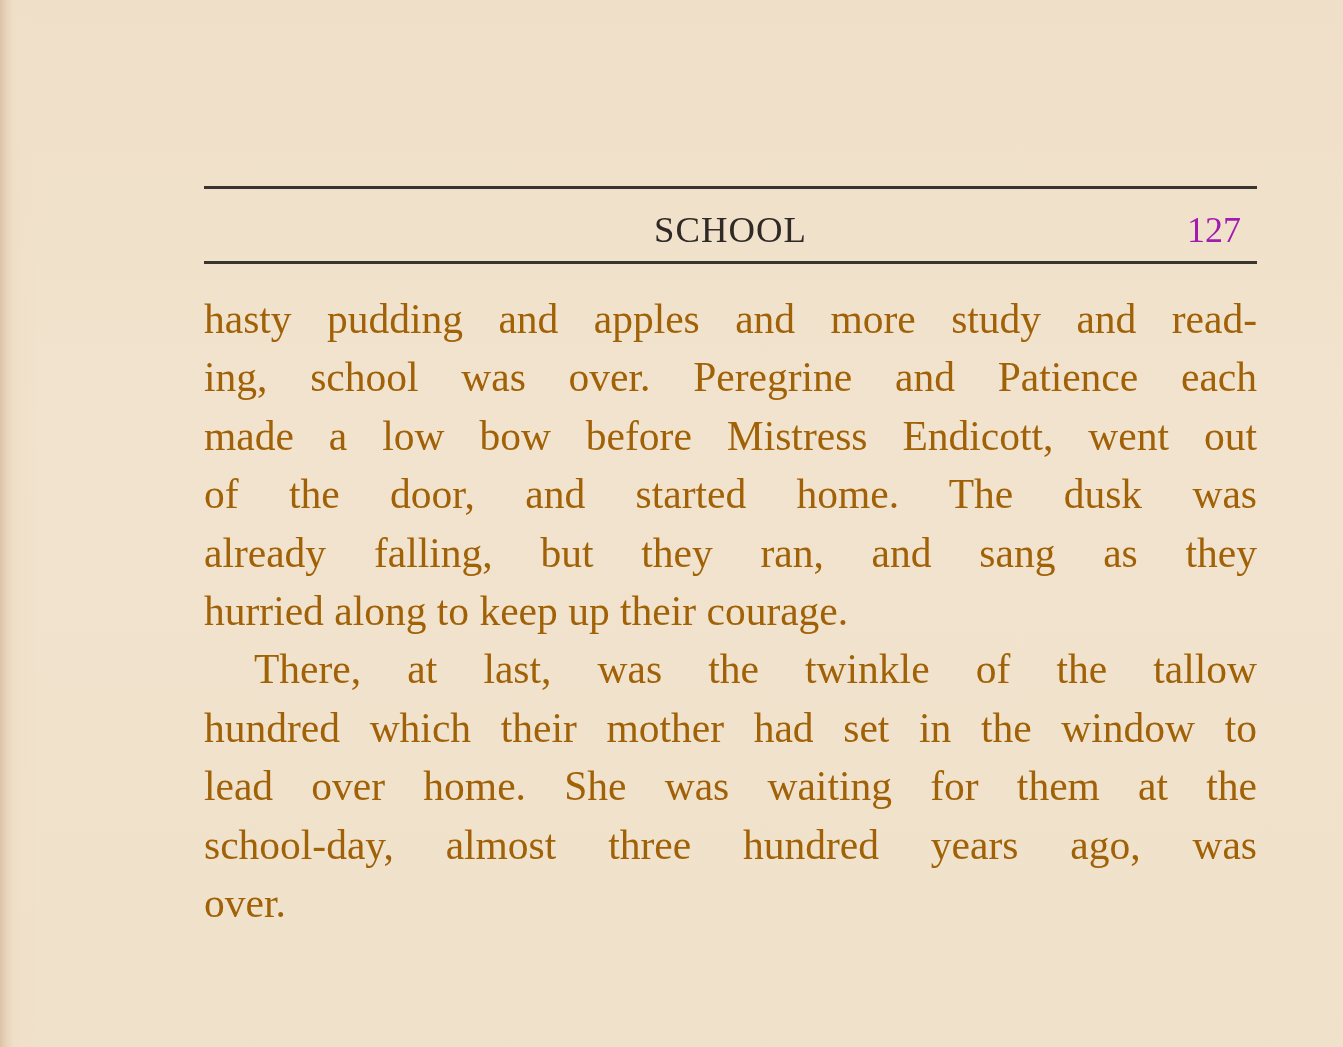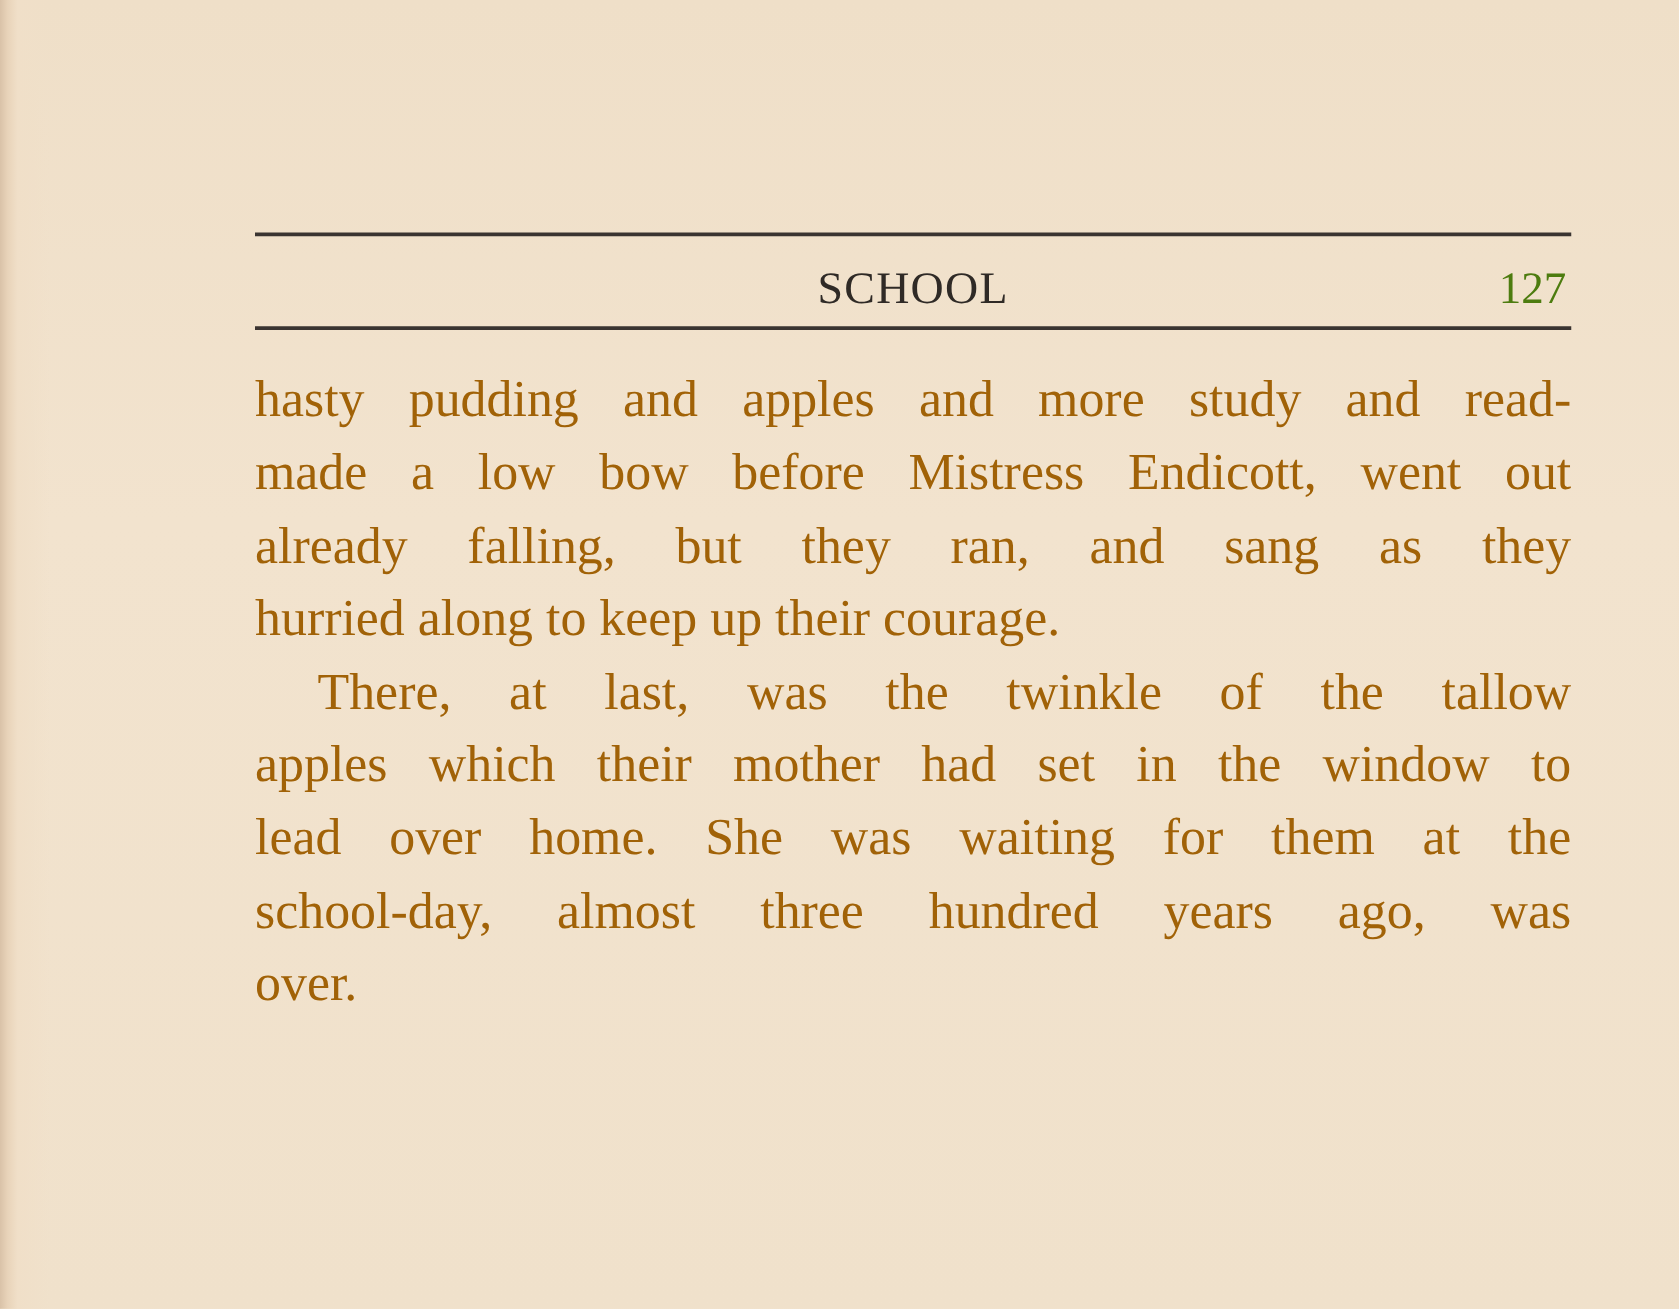--- a/index.html
+++ b/index.html
@@ -41,25 +41,25 @@
       top: 20px;
       text-align: center;
       font-size: 36px;
       letter-spacing: 1px;
       font-family: "Liberation Serif", "DejaVu Serif", serif;
       transform: scaleX(1.02);
       color: #2f2a26;
     }
     .page-number {
       position: absolute;
-      right: 4px;
+      right: 16px;
       top: 20px;
       font-size: 36px;
       font-family: "Liberation Serif", "DejaVu Serif", serif;
-      color: #4d7c0f;
+      color: #a21caf;
     }
     .body-text {
       margin-top: 26px;
       font-family: "Liberation Serif", "DejaVu Serif", serif;
       font-size: 41.5px;
       line-height: 58.4px;
       color: #a16207;
     }
     .line {
       display: block;
@@ -84,25 +84,27 @@
   <div class="rule top"></div>
   <div class="running-head">
     <div class="running-title">SCHOOL</div>
     <div class="page-number">127</div>
   </div>
   <div class="rule bottom"></div>
 
   <div class="body-text">
     <div class="paragraph">
       <span class="line">hasty pudding and apples and more study and read-</span>
+      <span class="line">ing, school was over.  Peregrine and Patience each</span>
       <span class="line">made a low bow before Mistress Endicott, went out</span>
+      <span class="line">of the door, and started home.  The dusk was</span>
       <span class="line">already falling, but they ran, and sang as they</span>
       <span class="line last">hurried along to keep up their courage.</span>
     </div>
     <div class="paragraph">
       <span class="line indent">There, at last, was the twinkle of the tallow</span>
-      <span class="line">apples which their mother had set in the window to</span>
+      <span class="line">hundred which their mother had set in the window to</span>
       <span class="line">lead over home.  She was waiting for them at the</span>
       <span class="line">school-day, almost three hundred years ago, was</span>
       <span class="line last">over.</span>
     </div>
   </div>
 </div>
 
 </body></html>

